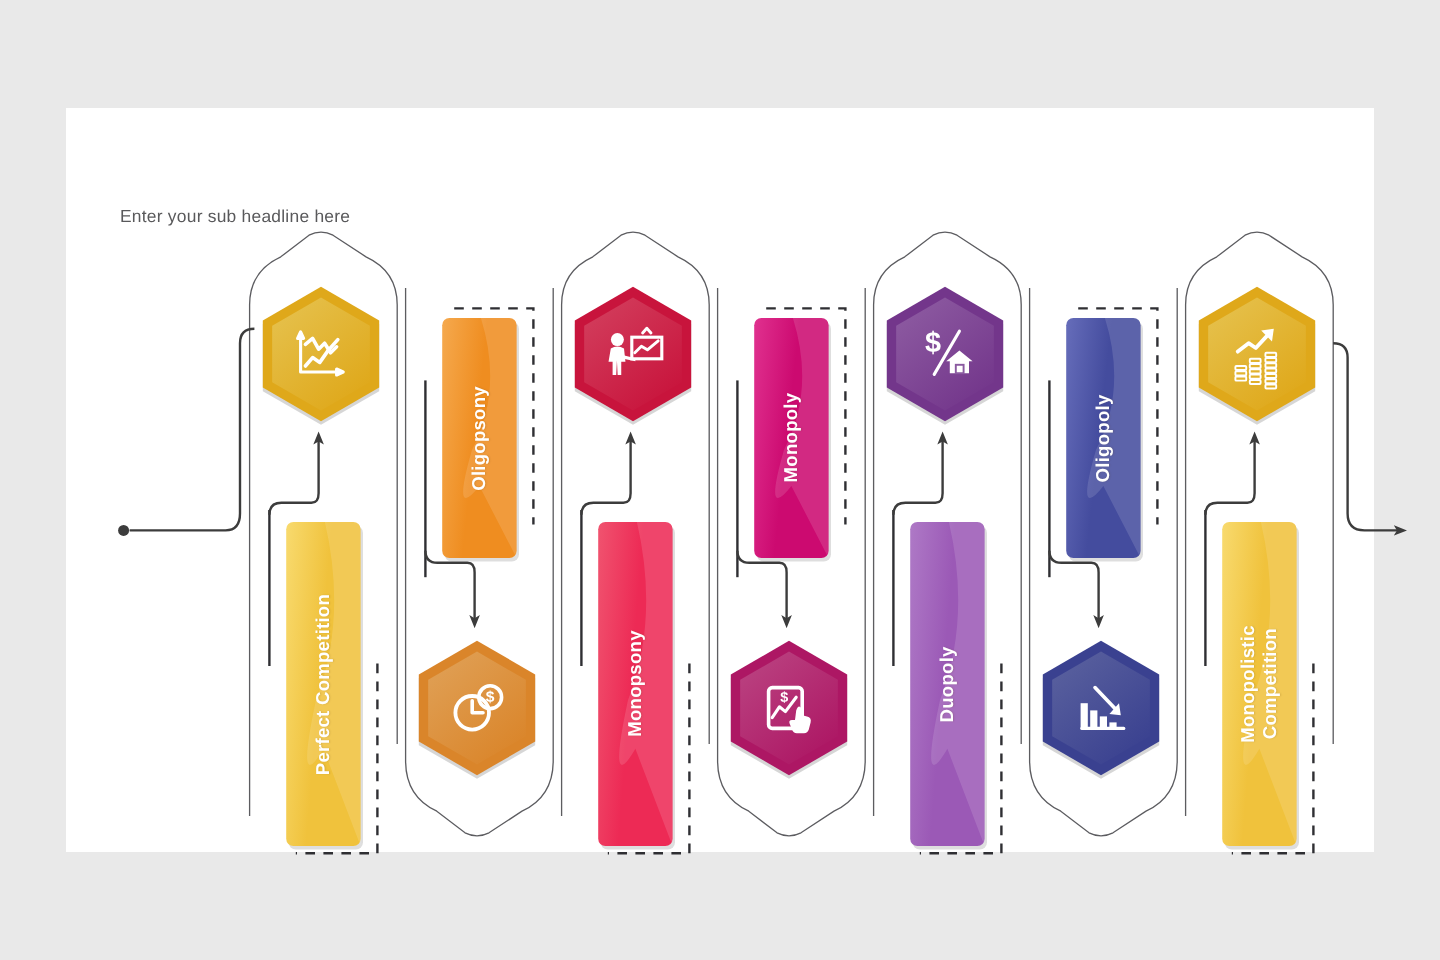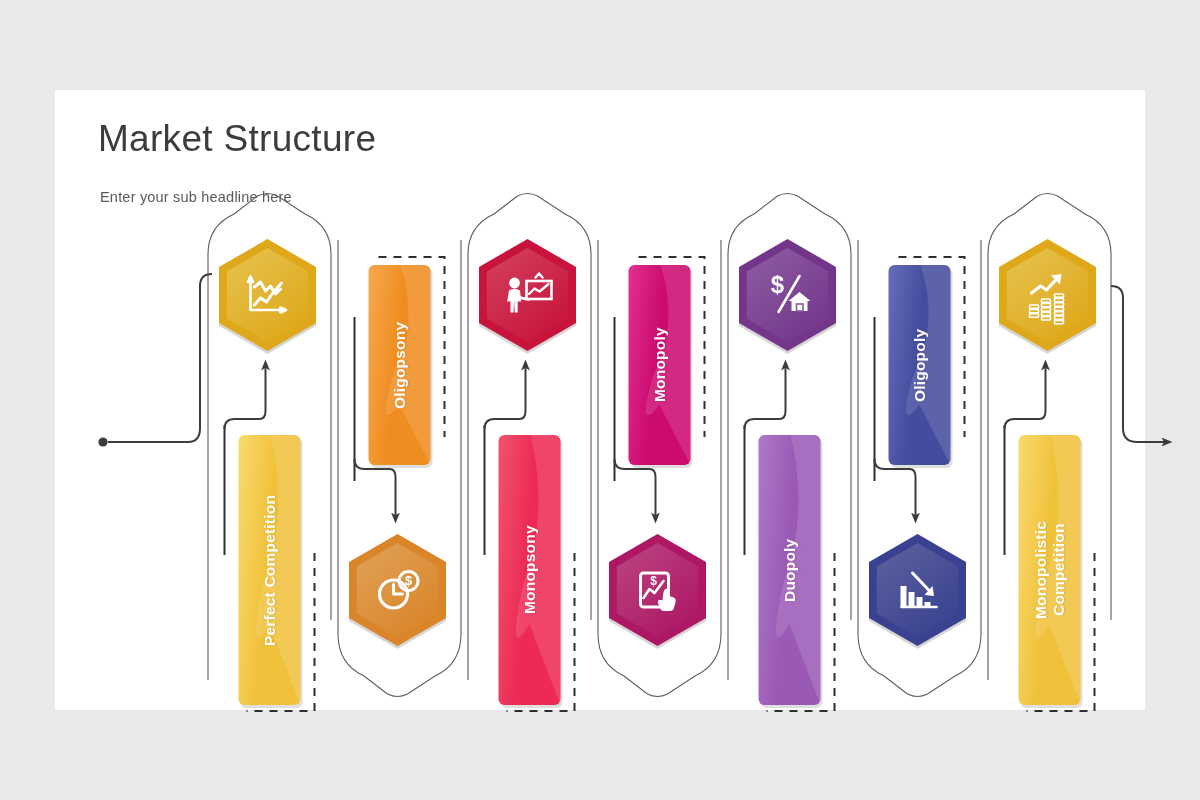--- a/index.html
+++ b/index.html
@@ -28,21 +28,21 @@
     top: 28px;
     font-size: 37px;
     font-weight: 400;
     color: #3c3c3c;
     letter-spacing: 0.3px;
     white-space: nowrap;
   }
   #subtitle {
     position: absolute;
     left: 45px;
-    top: 99px;
+    top: 83px;
     font-size: 14.5px;
     font-weight: 400;
     color: #59595b;
     letter-spacing: 0.2px;
     white-space: nowrap;
   }
   #diagram {
     position: absolute;
     left: 0;
     top: 0;
@@ -71,21 +71,20 @@
     white-space: pre-line;
     pointer-events: none;
     text-shadow: 0 1px 1.5px rgba(90,60,0,0.18);
   }
 </style>
 </head>
 <body>
 
 <div id="slide">
 
-  <div id="title">Market Structure</div>
   <div id="subtitle">Enter your sub headline here</div>
 
   <div id="diagram">
     <svg class="svg-layer" id="gfx" viewBox="0 0 1090 620" xmlns="http://www.w3.org/2000/svg">
         <defs>
           <marker id="arrU" viewBox="0 0 10 10" refX="5" refY="5" markerWidth="5.5" markerHeight="5.5" orient="auto-start-reverse">
             <path d="M 0 1 L 10 5 L 0 9 L 2.4 5 Z" fill="#3c3c3c"></path>
           </marker>
           <linearGradient id="hg0" x1="0%" y1="0%" x2="75%" y2="100%">
             <stop offset="0%" stop-color="#e6c351"></stop>

